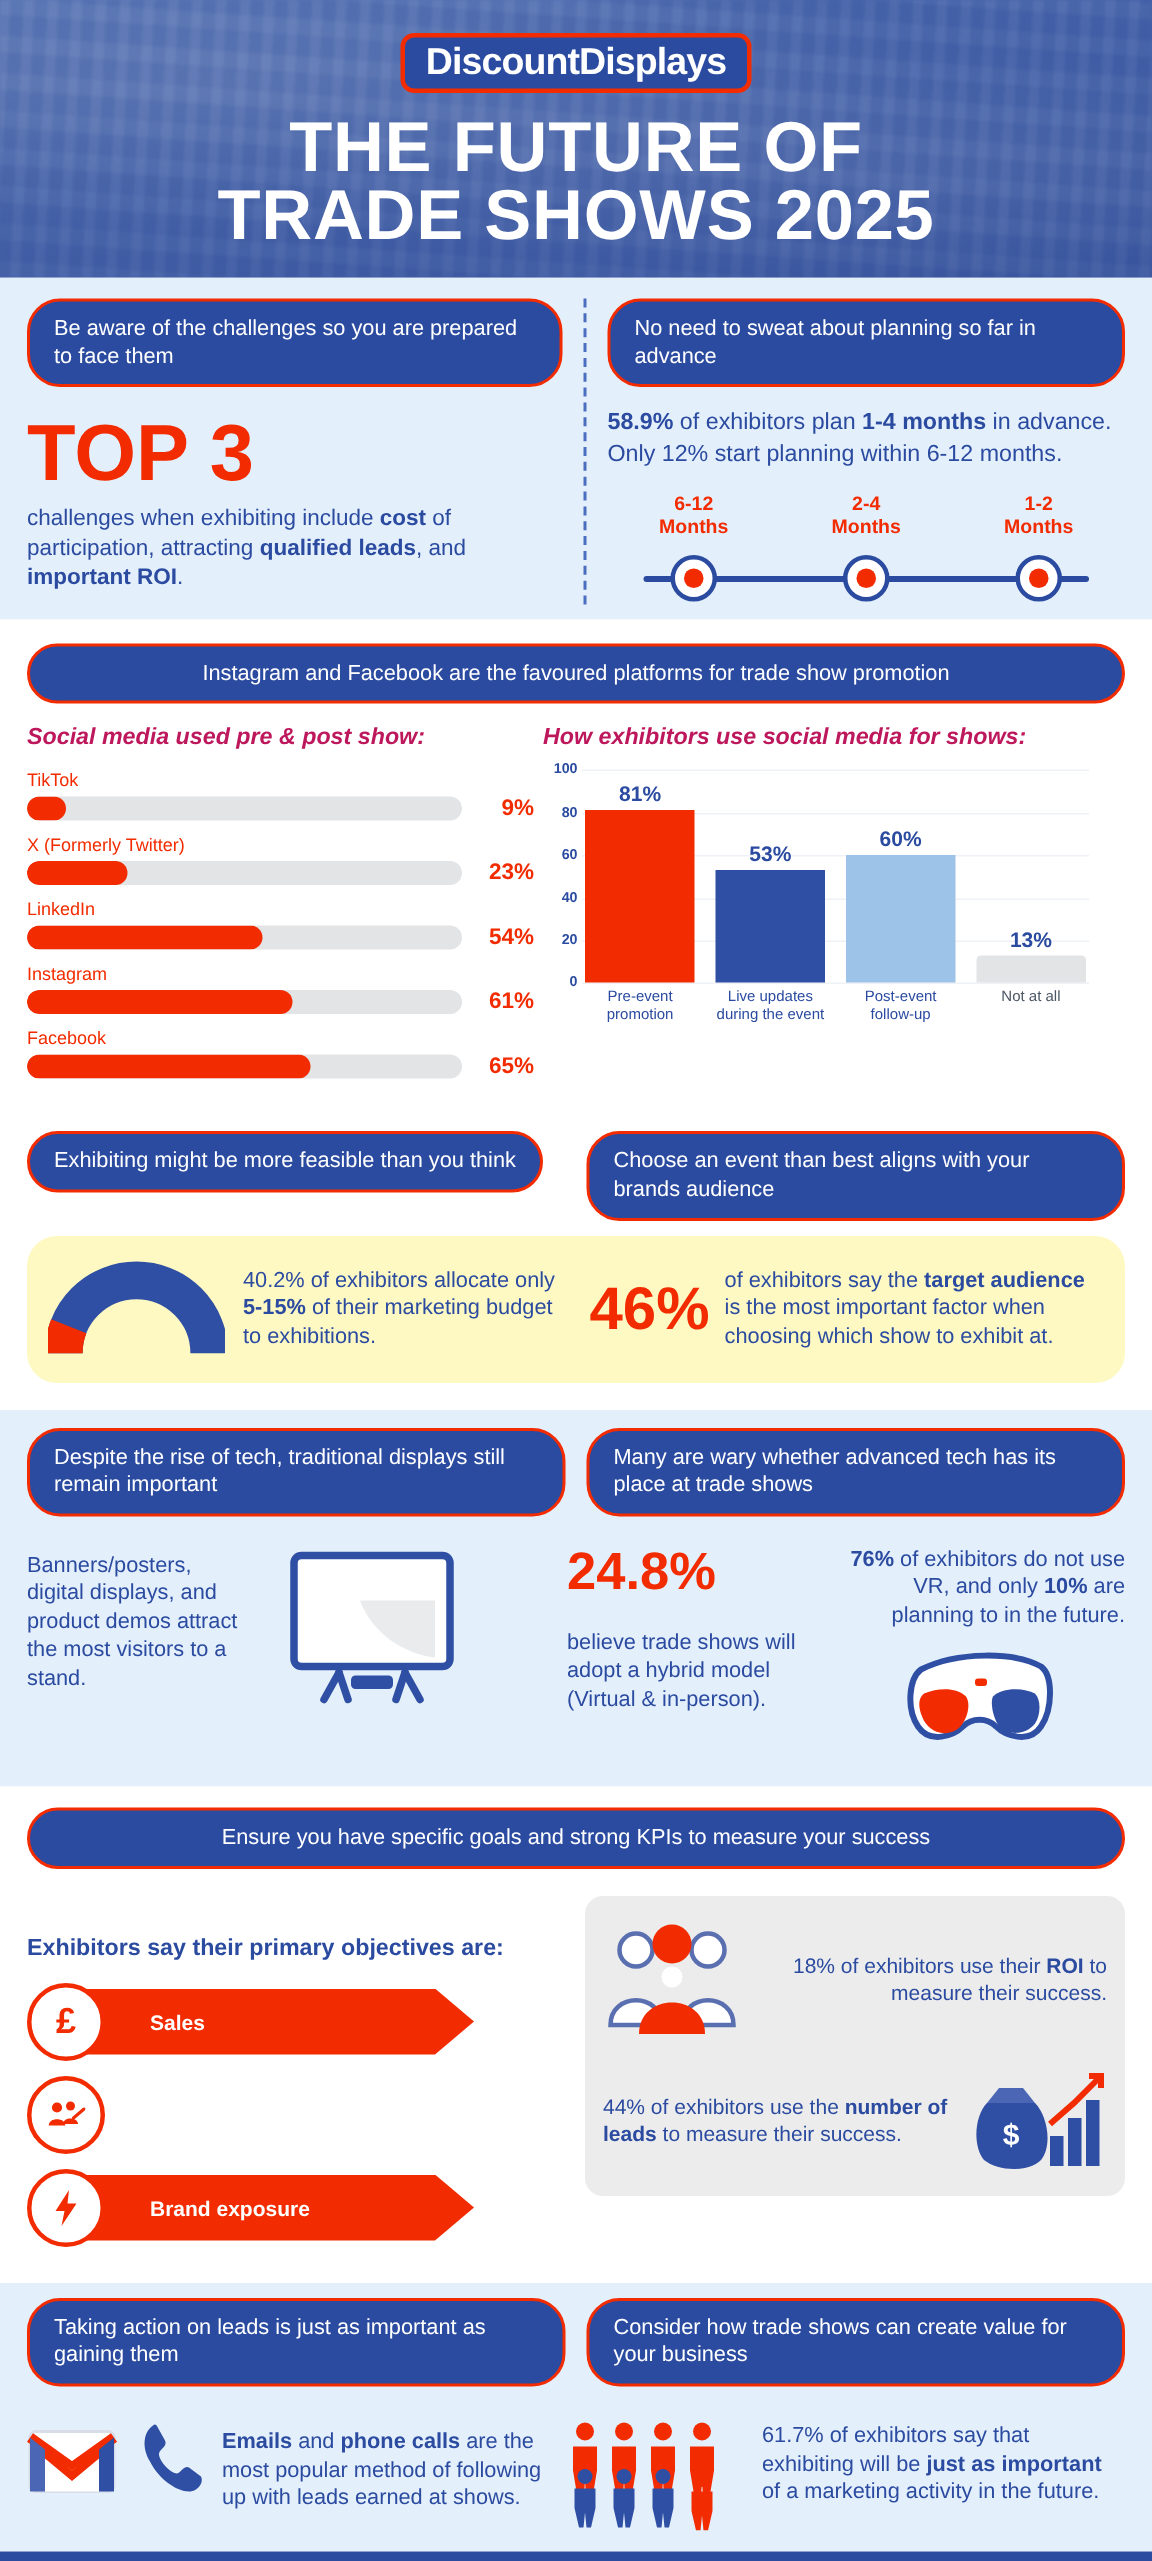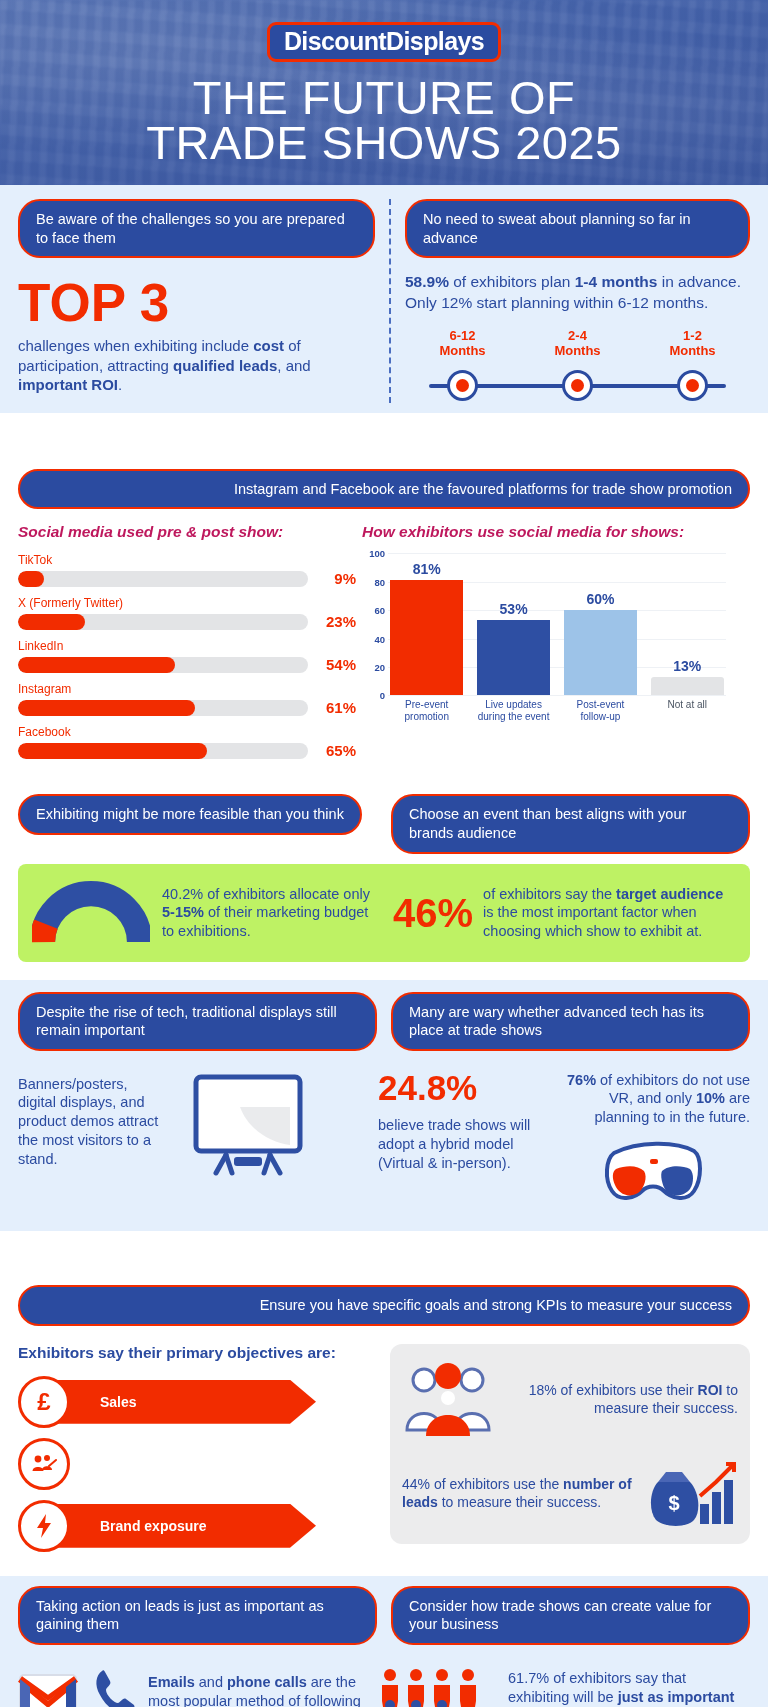--- a/index.html
+++ b/index.html
@@ -46,42 +46,42 @@
     color: #ffffff;
     font-size: 25px;
     font-weight: bold;
     letter-spacing: -.6px;
     line-height: 1.05;
   }
   .hero-title {
     margin-top: 13px;
     color: #ffffff;
     font-size: 47px;
-    font-weight: normal;
+    font-weight: bold;
     line-height: .96;
     letter-spacing: .5px;
     text-transform: uppercase;
     text-align: center;
   }
 
   
   .band-light { background: #e4effc; }
   .band-white { background: #ffffff; }
 
   .pill {
     display: inline-block;
     background: #2b4ba0;
     border: 2.5px solid #f22c00;
     border-radius: 22px;
     color: #ffffff;
     font-size: 14.5px;
     line-height: 1.28;
     padding: 9px 16px;
   }
-  .pill.wide { display: block; text-align: right; margin-top: 40px; }
+  .pill.wide { display: block; text-align: center; }
 
   .row2 { display: flex; }
   .col { flex: 1; }
 
   .big-red {
     color: #f22c00;
     font-weight: bold;
     line-height: .95;
   }
   .body-txt {
@@ -155,45 +155,45 @@
   }
   .cbar { width: 100%; }
   .x-labels { display: flex; justify-content: space-between; padding: 4px 2px 0 28px; }
   .x-labels > div {
     width: 22%; text-align: center; font-size: 10px; line-height: 1.12; color: #2b4ba0;
   }
   .x-labels > div.muted { color: #4b5563; }
 
   
   .sec-grey { padding: 10px 18px 18px; }
-  .grey-card { background: #bef264; border-radius: 8px; padding: 16px 14px; }
+  .grey-card { background: #fef9c3; border-radius: 20px; padding: 16px 14px; }
   .pillrow { display: flex; gap: 14px; padding-bottom: 10px; }
   .pillrow > div { flex: 1; }
 
   .gauge-box { display: flex; align-items: center; gap: 12px; }
   .gauge { width: 118px; height: 66px; flex: none; }
   .gauge-txt { font-size: 14.5px; line-height: 1.28; }
 
   .pct46 { display: flex; align-items: center; gap: 10px; }
   .pct46 .num { font-size: 40px; }
   .pct46 .txt { font-size: 14.5px; line-height: 1.28; }
 
   
   .sec-tech { padding: 12px 18px 16px; }
   .tech-left { display: flex; align-items: flex-start; gap: 10px; width: 360px; }
   .tech-left .t { font-size: 14.5px; line-height: 1.3; width: 150px; padding-top: 4px; }
   .tech-right { width: 372px; display: flex; gap: 10px; }
   .pct248 { font-size: 35px; line-height: .95; }
-  .tech-sub { font-size: 14.5px; line-height: 1.3; margin-top: 12px; width: 160px; }
+  .tech-sub { font-size: 14.5px; line-height: 1.3; margin-top: 22px; width: 160px; }
   .vr-txt { font-size: 14.5px; line-height: 1.3; text-align: right; }
 
   
   .sec-obj { padding: 8px 18px 14px; }
   .obj-grid { display: flex; gap: 16px; align-items: flex-start; }
-  .obj-left { width: 356px; }
+  .obj-left { width: 356px; margin-top: 26px; }
   .obj-head { font-size: 15.5px; font-weight: bold; margin-bottom: 14px; }
   .arrow-row { position: relative; height: 52px; margin-bottom: 10px; }
   .arrow-bar {
     position: absolute; left: 26px; top: 4px; height: 44px; width: 272px;
     background: #f22c00;
     clip-path: polygon(0 0, calc(100% - 26px) 0, 100% 50%, calc(100% - 26px) 100%, 0 100%);
     display: flex; align-items: center;
   }
   .arrow-bar span { color: #ffffff; font-weight: bold; font-size: 14px; margin-left: 56px; }
   .arrow-circle {

